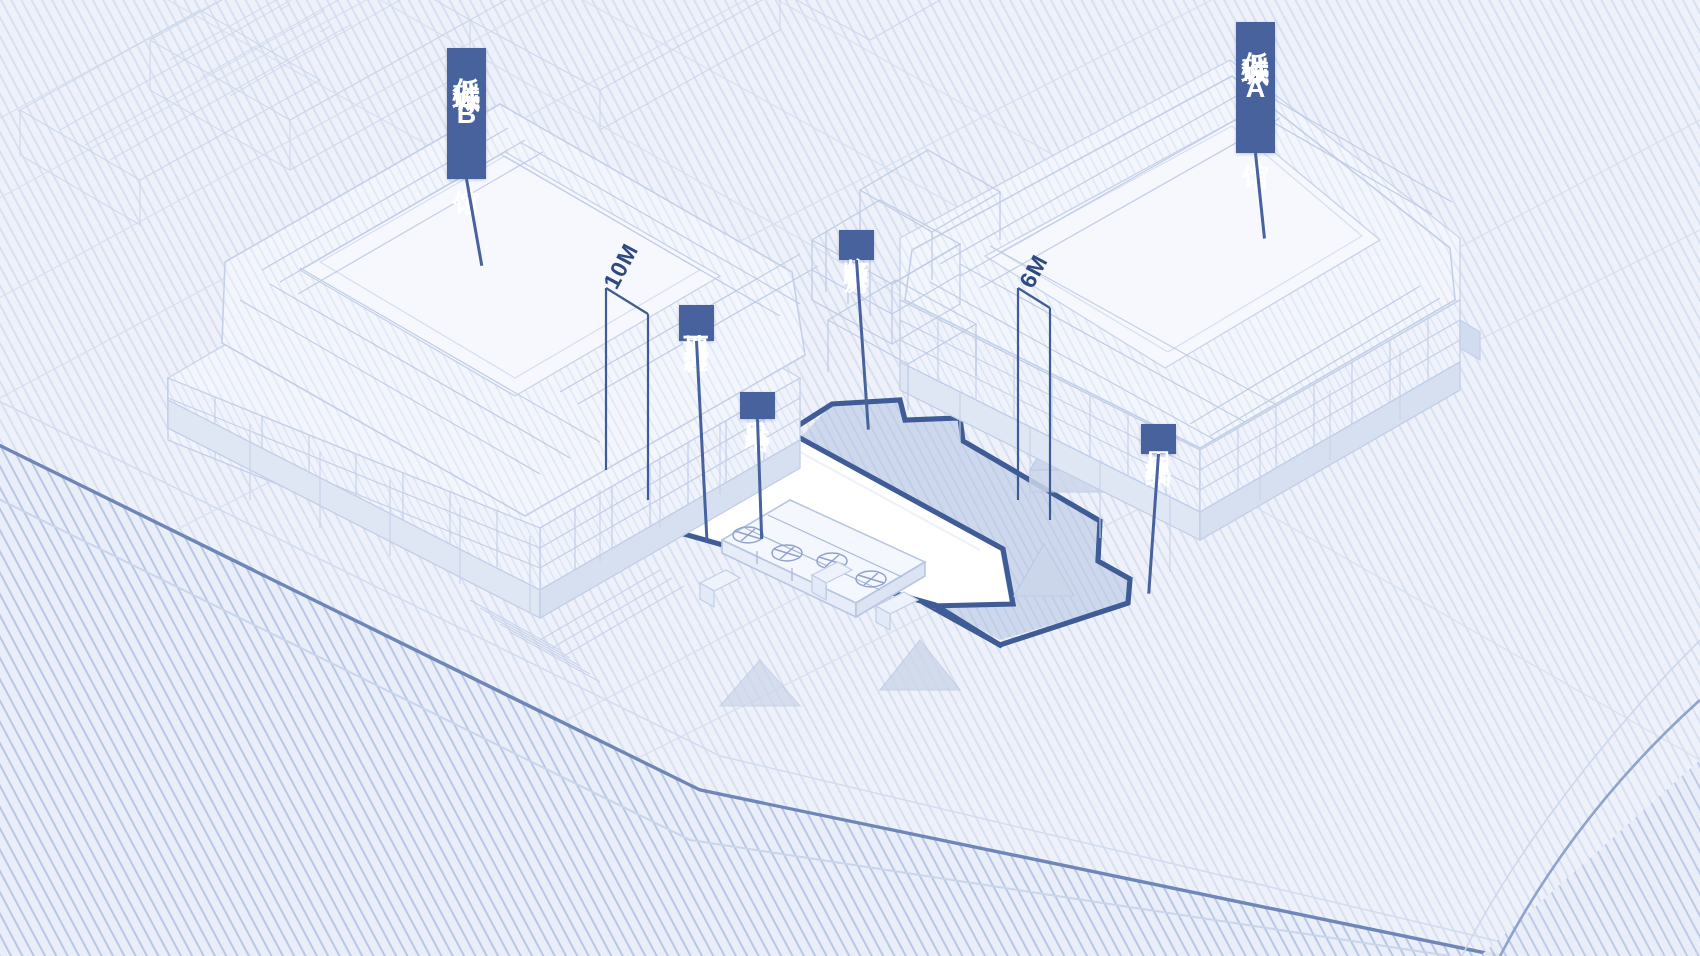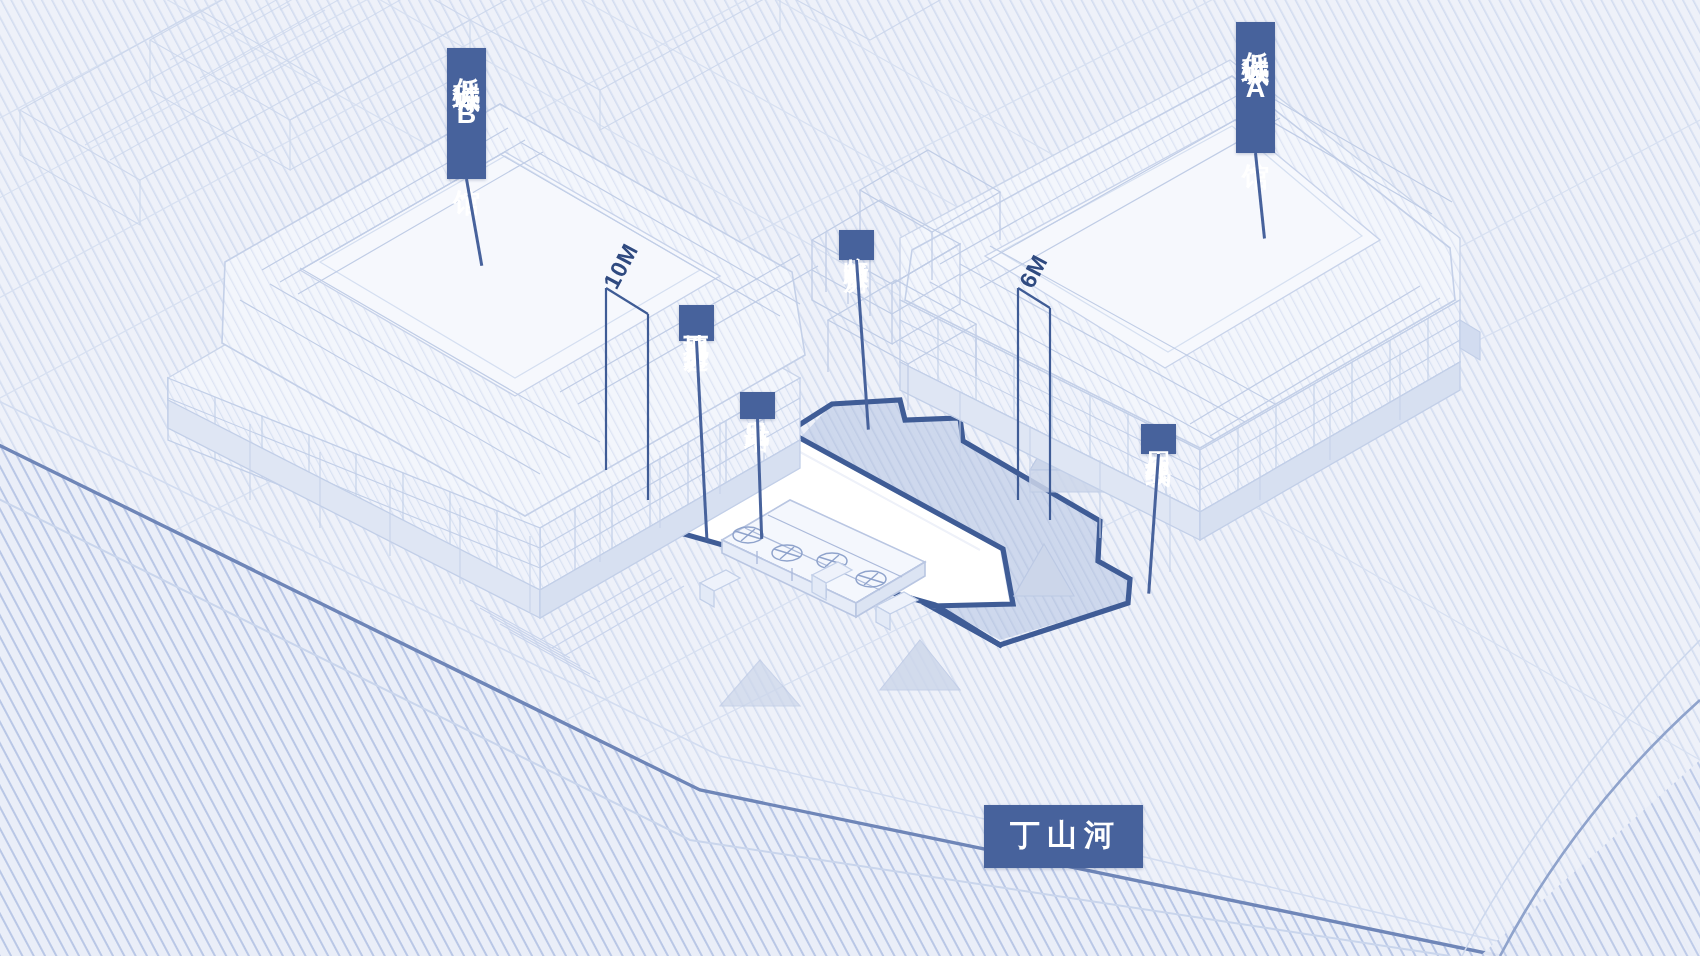--- a/index.html
+++ b/index.html
@@ -319,20 +319,17 @@
   </div>
 </div>
 
 <div class="callout" style="left:1141px; top:424px;">
   <div class="cbox small">用地红线</div>
   <div class="stem">
     <i style="left:-1px; height:140px; transform:rotate(4deg);"></i>
   </div>
 </div>
 
-<div class="callout" style="left:984px; top:805px;">
-  <div class="hbox">丁山河</div>
-</div>
 
 <div class="dim" style="left:598px; top:281px; transform:rotate(-62deg); transform-origin:left top;">10M</div>
 <div class="dim" style="left:1014px; top:280px; transform:rotate(-62deg); transform-origin:left top;">6M</div>
 
 </div>
 
 </body></html>

